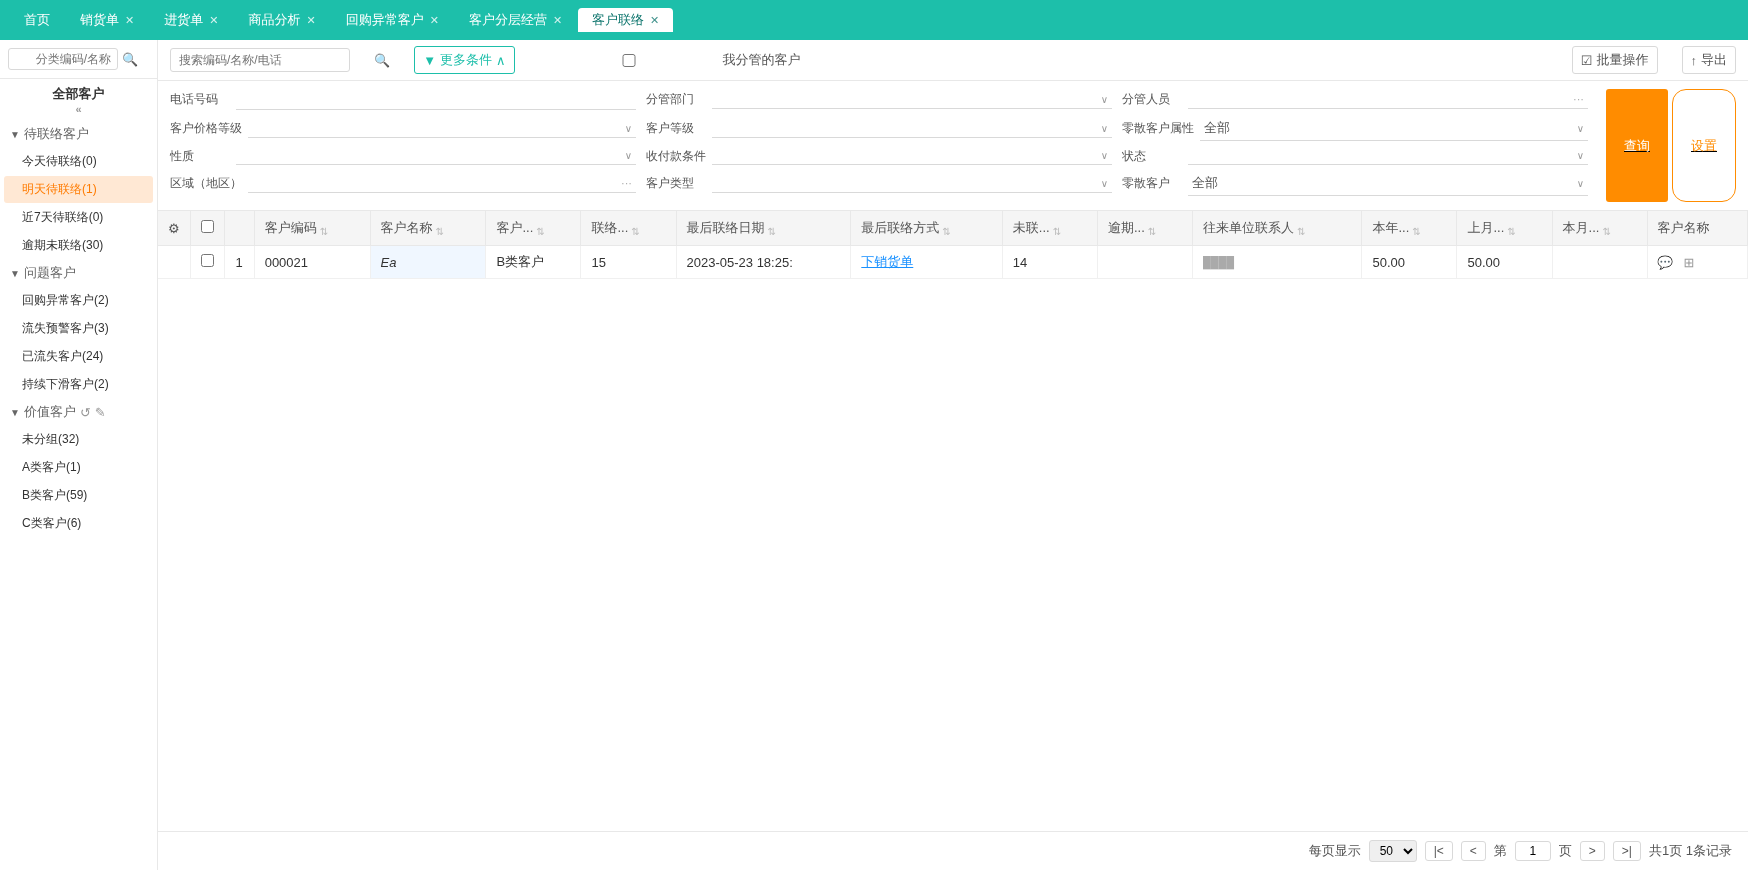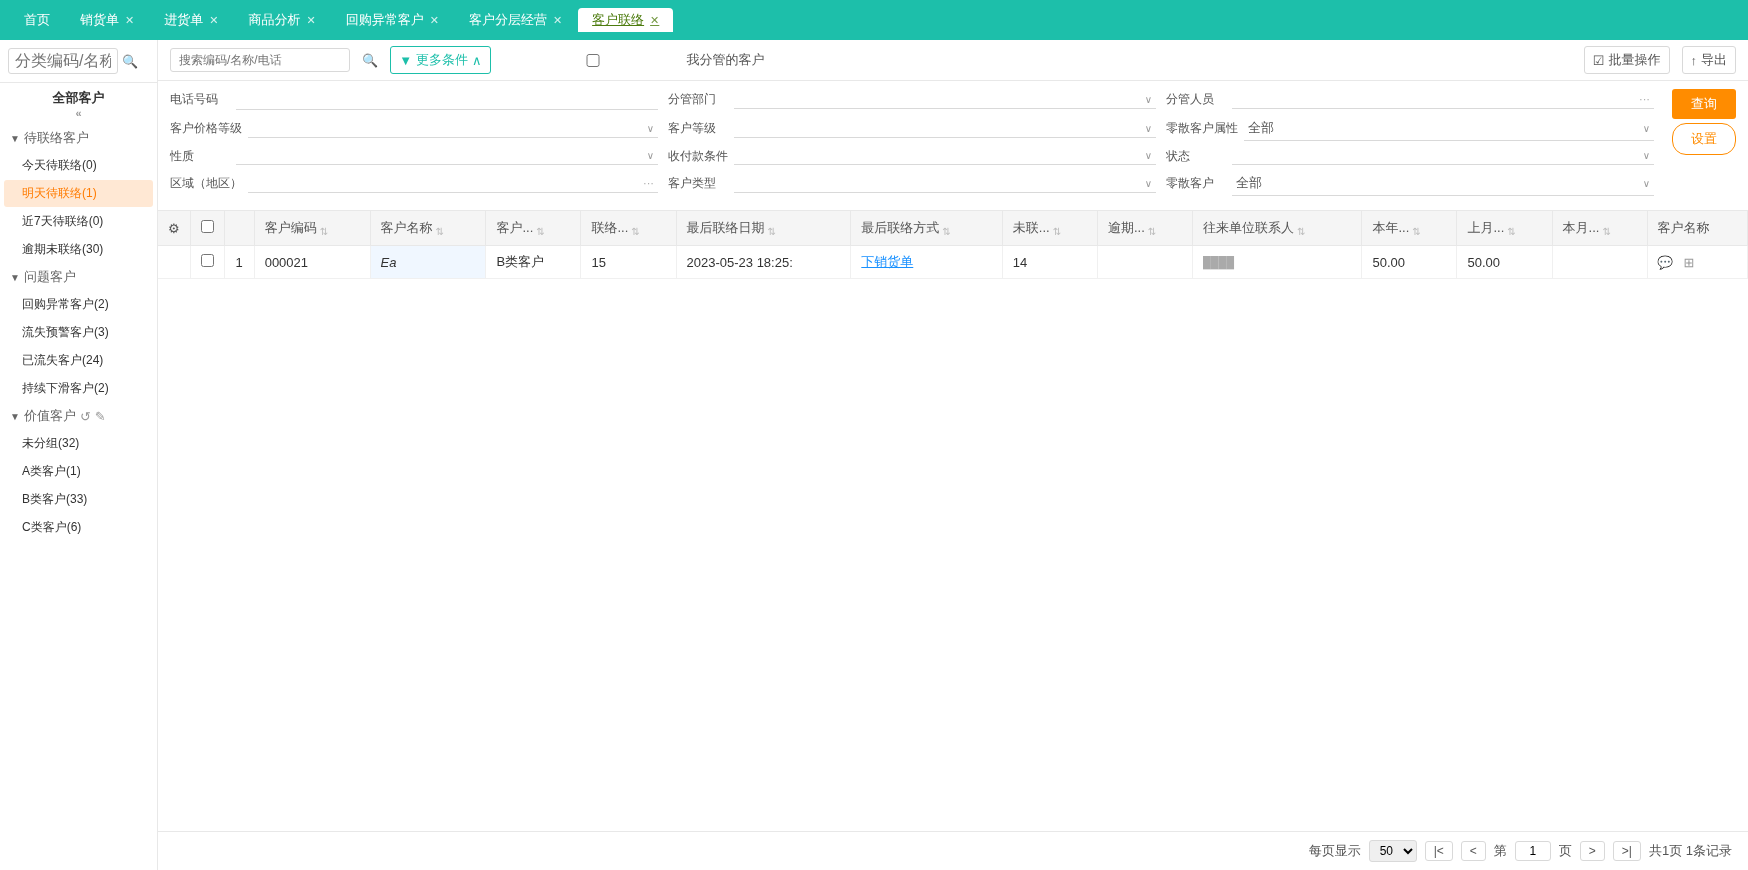--- a/index.html
+++ b/index.html
@@ -19,23 +19,22 @@
       padding: 0 14px;
       height: 24px;
       display: flex;
       align-items: center;
       cursor: pointer;
       white-space: nowrap;
       font-size: 13px;
     }
     .nav-item.active {
       background: #fff;
-      color: #4d7c0f;
+      color: #0f766e;
       border-radius: 4px 4px 0 0;
-      text-decoration: underline;
     }
     .nav-item .close-icon { margin-left: 6px; font-size: 11px; opacity: 0.8; }
 
     
     .main-layout {
       display: flex;
       height: calc(100vh - 40px);
     }
 
     
@@ -49,21 +48,21 @@
     .sidebar-search {
       padding: 8px 8px;
       display: flex;
       align-items: center;
       border-bottom: 1px solid #e8e8e8;
     }
     .sidebar-search input {
       border: 1px solid #d9d9d9;
       border-radius: 3px;
       padding: 3px 6px;
-      font-size: 16px;
+      font-size: 12px;
       width: 110px;
       outline: none;
       text-align: right;
     }
     .sidebar-search .search-btn {
       margin-left: 4px;
       cursor: pointer;
       color: #999;
     }
     .sidebar-section-header {
@@ -104,21 +103,21 @@
       overflow: hidden;
     }
 
     
     .filter-bar {
       background: #fff;
       border-bottom: 1px solid #e8e8e8;
       padding: 6px 12px;
       display: flex;
       align-items: center;
-      gap: 12px;
+      gap: 24px;
     }
     .filter-bar input {
       border: 1px solid #d9d9d9;
       border-radius: 3px;
       padding: 4px 8px;
       font-size: 12px;
       width: 180px;
       outline: none;
     }
     .filter-btn {
@@ -215,23 +214,24 @@
       background: #fff;
       color: #ff8c00;
       border: 1px solid #ff8c00;
       border-radius: 14px;
       padding: 6px 18px;
       cursor: pointer;
       font-size: 13px;
     }
     .filter-actions {
       display: flex;
-      flex-direction: column;
+      flex-direction: row;
       gap: 4px;
       margin-left: 10px;
+      text-decoration: underline;
     }
 
     
     .table-area {
       flex: 1;
       overflow: auto;
       background: #fff;
       margin: 0;
     }
     table {
@@ -372,21 +372,21 @@
     <div class="sidebar-item">持续下滑客户(2)</div>
 
     <div class="sidebar-group-title">
       <span class="arrow">▼</span>
       <span>价值客户</span>
       <span style="margin-left:4px;color:#999;cursor:pointer;">↺</span>
       <span style="margin-left:4px;color:#999;cursor:pointer;">✎</span>
     </div>
     <div class="sidebar-item">未分组(32)</div>
     <div class="sidebar-item">A类客户(1)</div>
-    <div class="sidebar-item">B类客户(33)</div>
+    <div class="sidebar-item">B类客户(59)</div>
     <div class="sidebar-item">C类客户(6)</div>
   </div>
 
   <div class="content-area">
 
     <div class="filter-bar">
       <input type="text" placeholder="搜索编码/名称/电话" style="">
       <span style="color:#999;cursor:pointer;">🔍</span>
       <div class="filter-btn">
         <span>▼</span>

